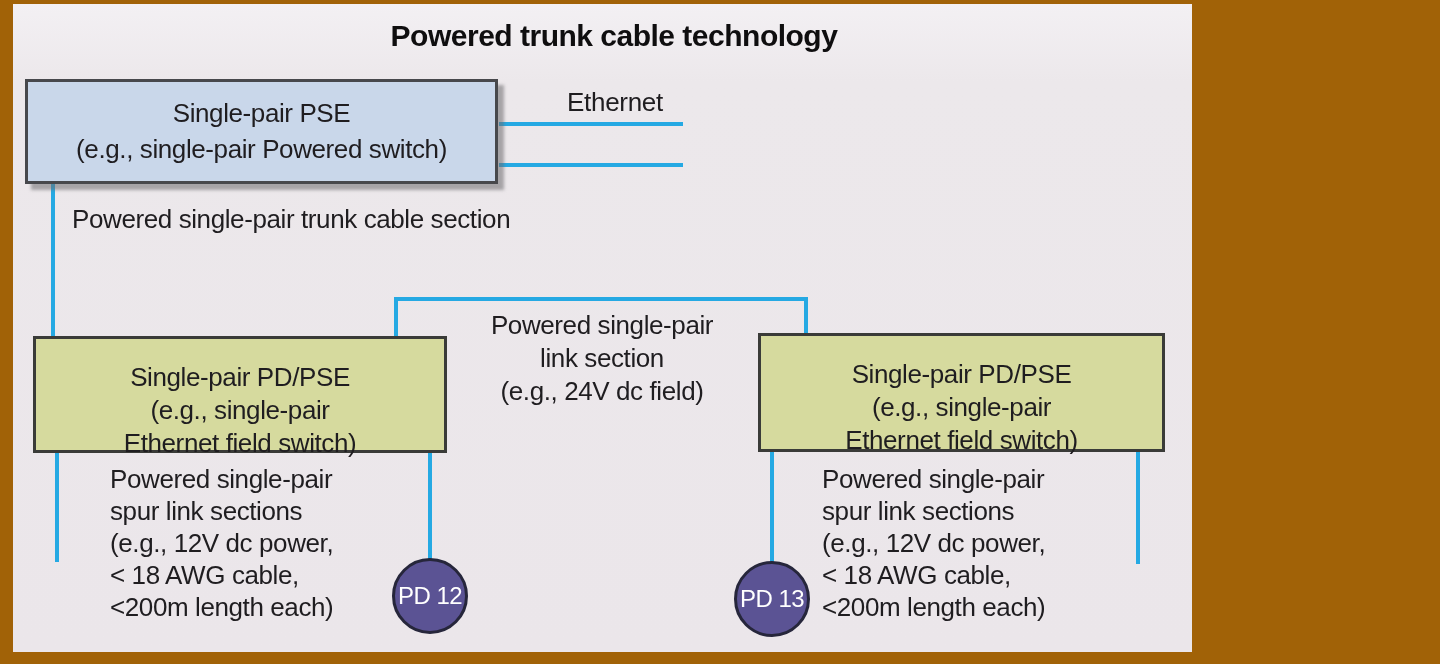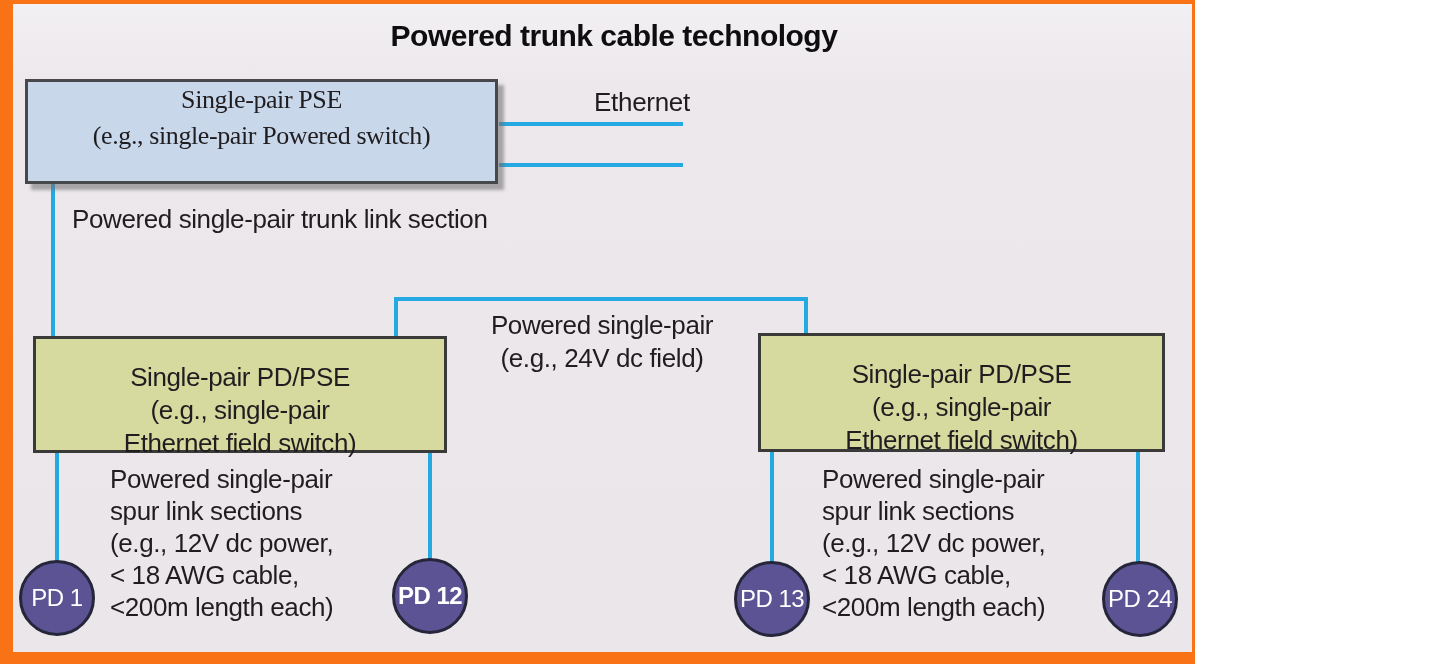--- a/index.html
+++ b/index.html
@@ -1,19 +1,19 @@
 <!DOCTYPE html>
 <html style="--panel_bg: #ECE8EB; --cable_blue: #25A9E3; --pse_fill: #C9D7EA; --pse_border: #47484C; --switch_fill: #D6DA9E; --switch_border: #3A3B38; --node_fill: #5B5394; --node_border: #26263B; --text: #1F1D20;"><head>
 <meta charset="utf-8">
 <style>
   html,body{margin:0;padding:0;background:#ffffff;}
   .page{
-    position:relative;width:1195px;height:664px;overflow:hidden;
+    position:relative;width:1440px;height:664px;overflow:hidden;
     font-family:"Liberation Sans",sans-serif;color:var(--text,#1F1D20);
-    background:#f97316;
+    background:#a16207;
   }
   .panel{
     position:absolute;left:13px;top:4px;width:1179px;height:648px;
     background:linear-gradient(180deg,#F3F0F3 0%, var(--panel_bg,#ECE8EB) 12%, #EBE6EA 100%);
   }
   .title{
     position:absolute;left:314px;top:19px;width:600px;text-align:center;
     font-size:30px;font-weight:bold;letter-spacing:-0.5px;color:#0F0E0F;white-space:nowrap;
   }
   .cable{position:absolute;background:var(--cable_blue,#25A9E3);z-index:1;}
@@ -21,22 +21,21 @@
   .cable.v{width:4px;}
   .box{
     position:absolute;z-index:2;box-sizing:border-box;text-align:center;
     font-size:26px;letter-spacing:-0.4px;white-space:nowrap;
   }
   .box .bl{line-height:33px;}
   .pse{
     left:25px;top:79px;width:473px;height:105px;
     background:var(--pse_fill,#C9D7EA);border:3px solid var(--pse_border,#47484C);
     box-shadow:6px 6px 3px rgba(110,108,112,0.55);
-    padding-top:0;
-    font-family:Liberation Serif, serif;
+    padding-top:13px;
   }
   .pse .bl{line-height:36px;}
   .fswitch{
     background:var(--switch_fill,#D6DA9E);border:3px solid var(--switch_border,#3A3B38);
     padding-top:22px;
   }
   .fs-left{left:33px;top:336px;width:414px;height:117px;}
   .fs-right{left:758px;top:333px;width:407px;height:119px;}
   .note{
     position:absolute;z-index:2;font-size:26px;letter-spacing:-0.4px;
@@ -64,33 +63,34 @@
   <div class="cable h" style="left:499px;top:163px;width:184px;"></div>
   <div class="cable v" style="left:51px;top:184px;height:154px;"></div>
   <div class="cable h" style="left:394px;top:297px;width:414px;"></div>
   <div class="cable v" style="left:394px;top:297px;height:41px;"></div>
   <div class="cable v" style="left:804px;top:297px;height:38px;"></div>
   <div class="cable v" style="left:55px;top:452px;height:110px;"></div>
   <div class="cable v" style="left:428px;top:452px;height:110px;"></div>
   <div class="cable v" style="left:770px;top:451px;height:113px;"></div>
   <div class="cable v" style="left:1136px;top:451px;height:113px;"></div>
 
-  <div class="cable-label" style="left:552px;top:87px;">Ethernet</div>
+  <div class="cable-label" style="left:525px;top:87px;">Ethernet</div>
 
   <div class="box pse">
     <div class="bl">Single-pair PSE</div>
     <div class="bl">(e.g., single-pair Powered switch)</div>
   </div>
 
   <div class="note" style="left:72px;top:203px;">
-    <div>Powered single-pair trunk link section</div>
+    <div>Powered single-pair trunk cable section</div>
   </div>
 
   <div class="note center" style="left:442px;top:309px;width:320px;">
     <div>Powered single-pair</div>
+    <div>link section</div>
     <div>(e.g., 24V dc field)</div>
   </div>
 
   <div class="box fswitch fs-left">
     <div class="bl">Single-pair PD/PSE</div>
     <div class="bl">(e.g., single-pair</div>
     <div class="bl">Ethernet field switch)</div>
   </div>
   <div class="box fswitch fs-right">
     <div class="bl">Single-pair PD/PSE</div>
@@ -106,25 +106,19 @@
     <div>&lt;200m length each)</div>
   </div>
   <div class="note" style="left:822px;top:463px;">
     <div>Powered single-pair</div>
     <div>spur link sections</div>
     <div>(e.g., 12V dc power,</div>
     <div>&lt; 18 AWG cable,</div>
     <div>&lt;200m length each)</div>
   </div>
 
-  <div class="pd" style="left:19px;top:560px;">
-    <span>PD 1</span>
-  </div>
-  <div class="pd" style="left:392px;top:558px;font-weight:bold;">
+  <div class="pd" style="left:392px;top:558px;">
     <span>PD 12</span>
   </div>
   <div class="pd" style="left:734px;top:561px;">
     <span>PD 13</span>
   </div>
-  <div class="pd" style="left:1102px;top:561px;">
-    <span>PD 24</span>
-  </div>
 </div>
 
 </body></html>

